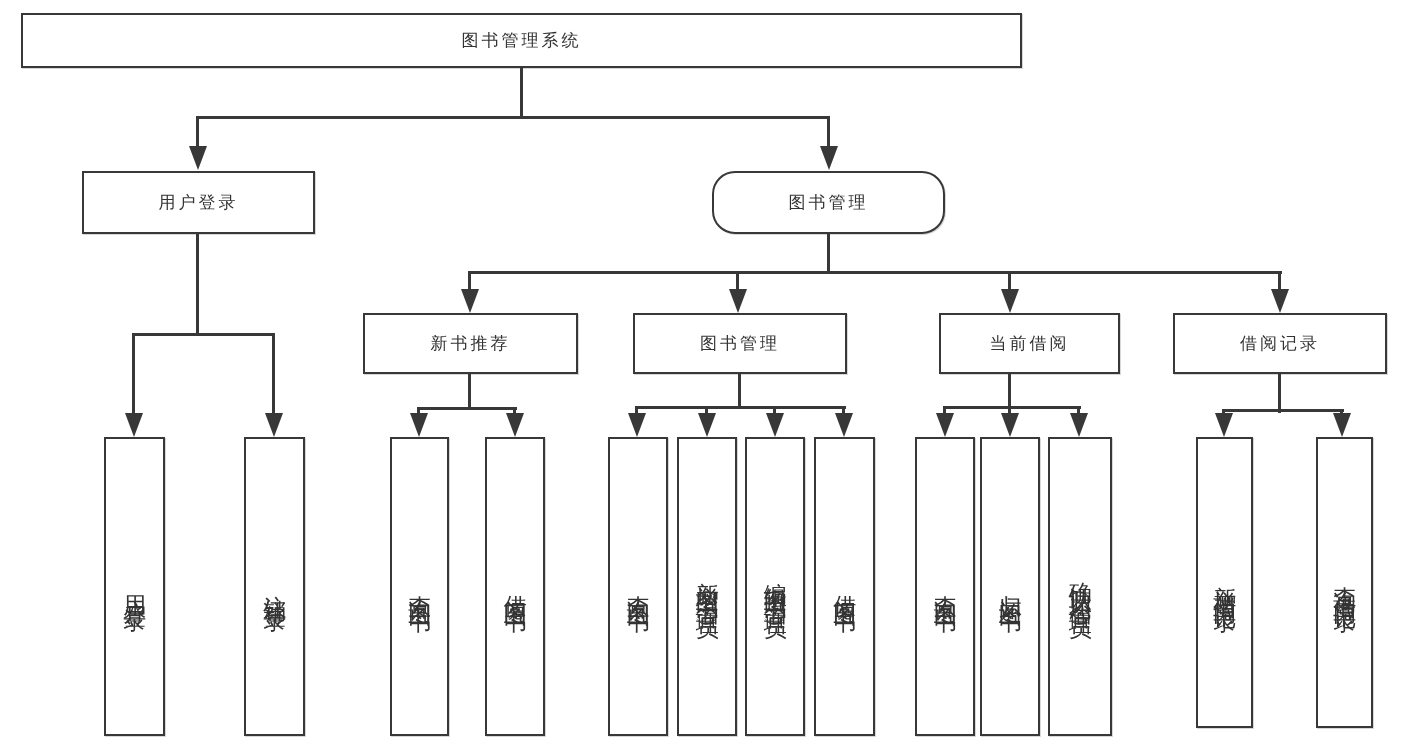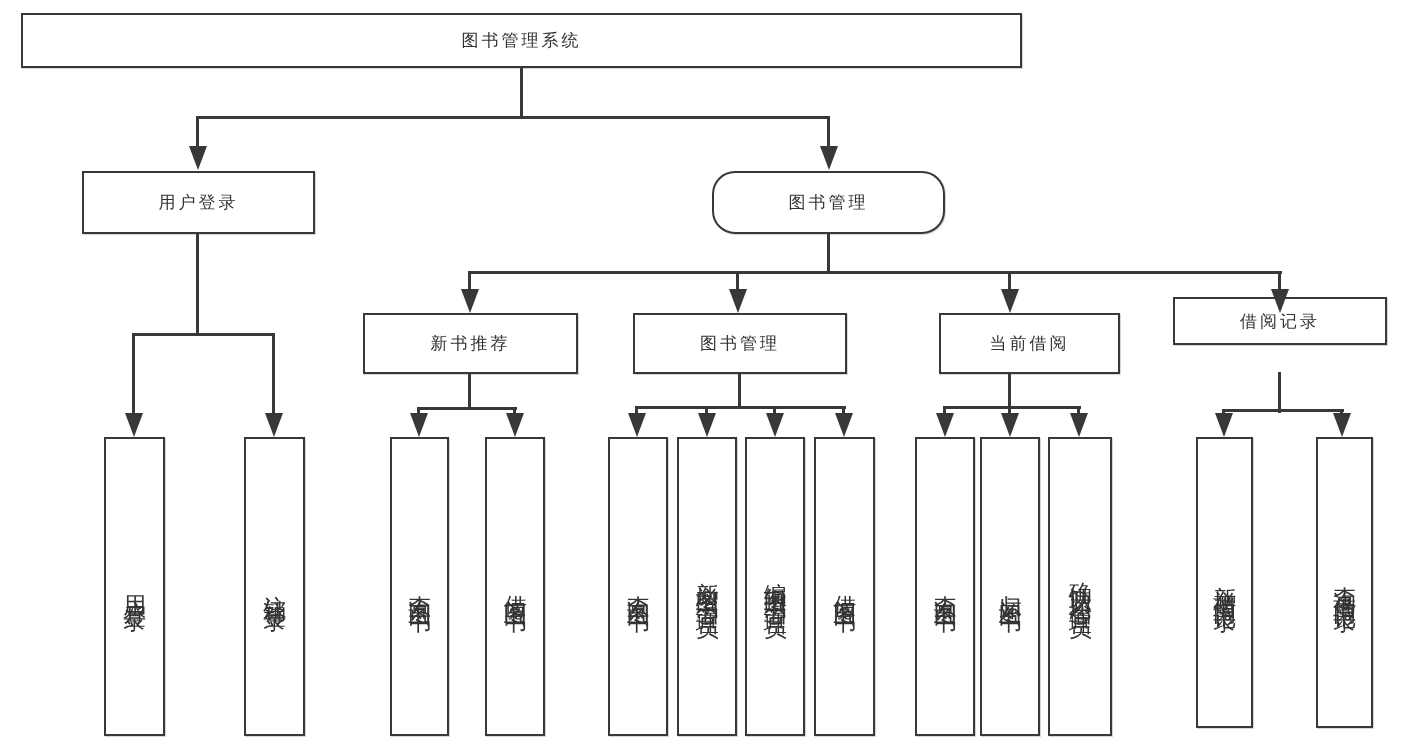--- a/index.html
+++ b/index.html
@@ -34,21 +34,21 @@
 <div id="canvas">
 
   <div class="box h-label" style="left:21px;top:13px;width:1001px;height:55px;">图书管理系统</div>
 
   <div class="box h-label" style="left:82px;top:171px;width:233px;height:63px;">用户登录</div>
   <div class="box h-label" style="left:712px;top:171px;width:233px;height:63px;border-radius:23px;">图书管理</div>
 
   <div class="box h-label" style="left:363px;top:313px;width:215px;height:61px;font-family:Liberation Serif, serif;">新书推荐</div>
   <div class="box h-label" style="left:633px;top:313px;width:214px;height:61px;">图书管理</div>
   <div class="box h-label" style="left:939px;top:313px;width:181px;height:61px;">当前借阅</div>
-  <div class="box h-label" style="left:1173px;top:297px;width:214px;height:48px;">借阅记录</div>
+  <div class="box h-label" style="left:1173px;top:313px;width:214px;height:61px;">借阅记录</div>
 
   <div class="box leaf" style="left:104px;top:437px;width:61px;height:299px;">用户登录</div>
   <div class="box leaf" style="left:244px;top:437px;width:61px;height:299px;">注销登录</div>
 
   <div class="box leaf" style="left:390px;top:437px;width:59px;height:299px;">查询图书</div>
   <div class="box leaf" style="left:485px;top:437px;width:60px;height:299px;">借阅图书</div>
 
   <div class="box leaf" style="left:608px;top:437px;width:60px;height:299px;">查询图书</div>
   <div class="box leaf" style="left:677px;top:437px;width:60px;height:299px;">新增图书（管理员）</div>
   <div class="box leaf" style="left:745px;top:437px;width:60px;height:299px;">编辑图书（管理员）</div>

